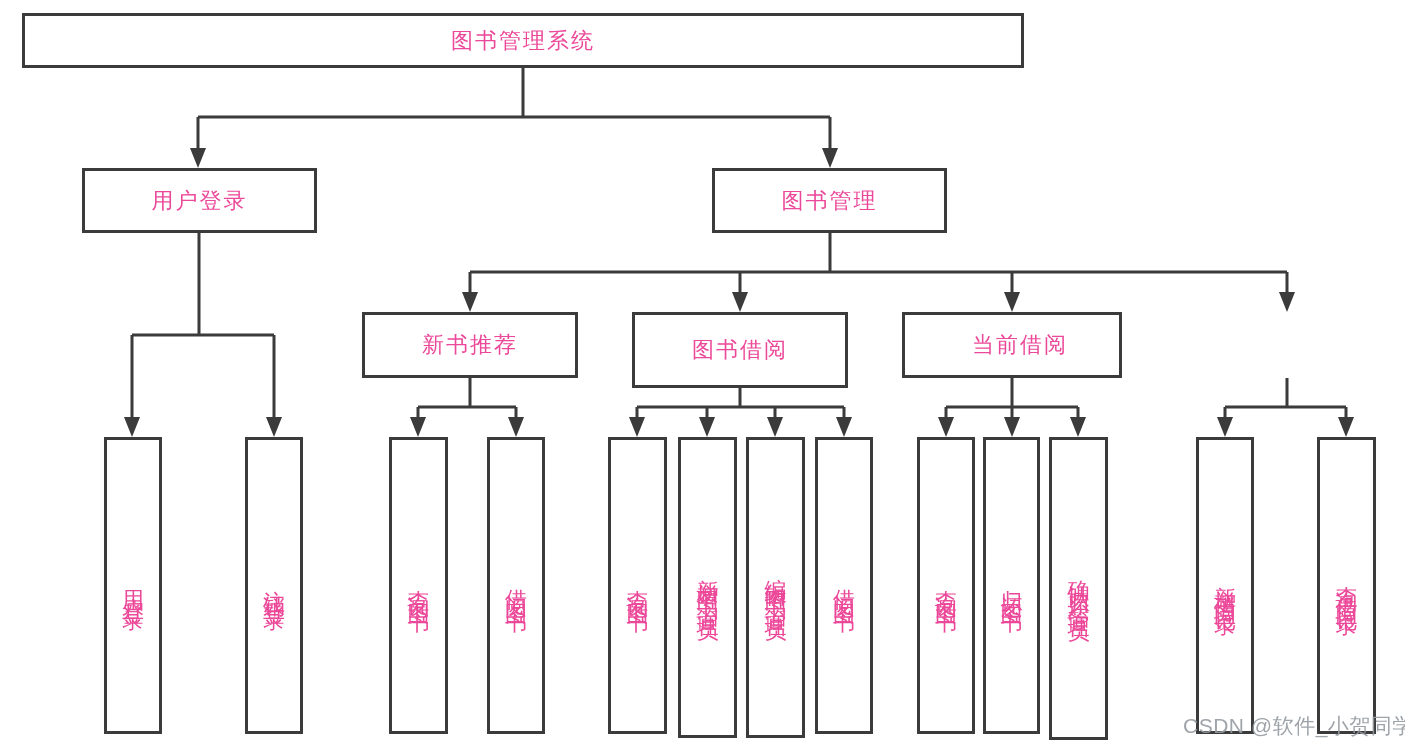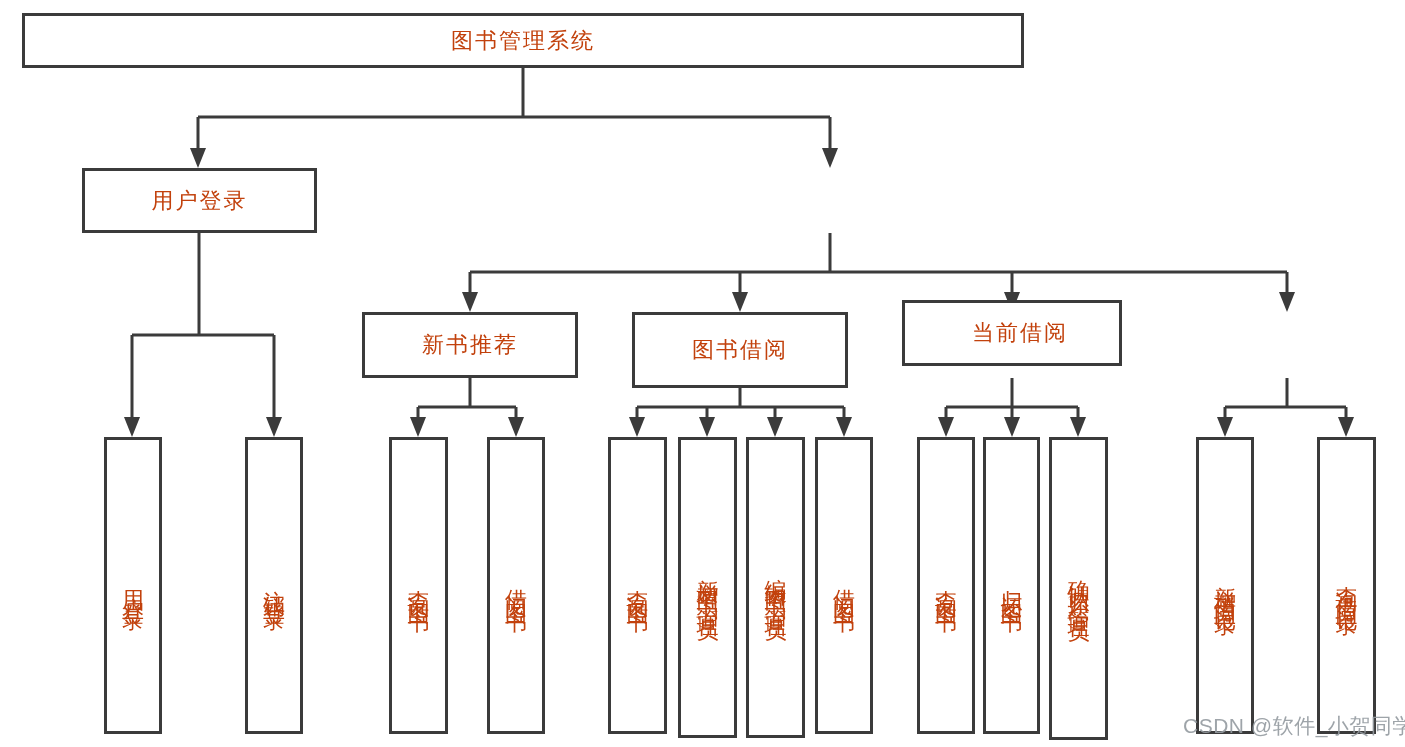--- a/index.html
+++ b/index.html
@@ -21,21 +21,21 @@
   .node {
     position: absolute;
     box-sizing: border-box;
     background: #ffffff;
     border: 3px solid #3b3b3b;
     display: flex;
     align-items: center;
     justify-content: center;
     font-size: 22px;
     letter-spacing: 2px;
-    color: #c2410c;
+    color: #ec4899;
     z-index: 2;
   }
   .vnode {
     writing-mode: vertical-rl;
     text-orientation: mixed;
     letter-spacing: 7px;
     line-height: 1;
     text-align: center;
   }
   .watermark {
@@ -82,24 +82,25 @@
       <polygon points="1004,417 1020,417 1012,437"></polygon>
       <polygon points="1070,417 1086,417 1078,437"></polygon>
       <polygon points="1217,417 1233,417 1225,437"></polygon>
       <polygon points="1338,417 1354,417 1346,437"></polygon>
     </g>
   </svg>
 
   <div class="node" style="left:22px; top:13px; width:1002px; height:55px;">图书管理系统</div>
 
   <div class="node" style="left:82px; top:168px; width:235px; height:65px;">用户登录</div>
+  <div class="node" style="left:712px; top:168px; width:235px; height:65px;">图书管理</div>
 
   <div class="node" style="left:362px; top:312px; width:216px; height:66px;">新书推荐</div>
   <div class="node" style="left:632px; top:312px; width:216px; height:76px;">图书借阅</div>
-  <div class="node" style="left:902px; top:300px; width:220px; height:66px;padding-left:16px;">当前借阅</div>
+  <div class="node" style="left:902px; top:312px; width:220px; height:66px;padding-left:16px;">当前借阅</div>
 
   <div class="node vnode" style="left:104px; top:437px; width:58px; height:297px;">用户登录</div>
   <div class="node vnode" style="left:245px; top:437px; width:58px; height:297px;">注销登录</div>
 
   <div class="node vnode" style="left:389px; top:437px; width:59px; height:297px;">查询图书</div>
   <div class="node vnode" style="left:487px; top:437px; width:58px; height:297px;">借阅图书</div>
 
   <div class="node vnode" style="left:608px; top:437px; width:59px; height:297px;">查询图书</div>
   <div class="node vnode" style="left:678px; top:437px; width:59px; height:301px; letter-spacing:6px;">新增图书（管理员）</div>
   <div class="node vnode" style="left:746px; top:437px; width:59px; height:301px; letter-spacing:6px;">编辑图书（管理员）</div>

